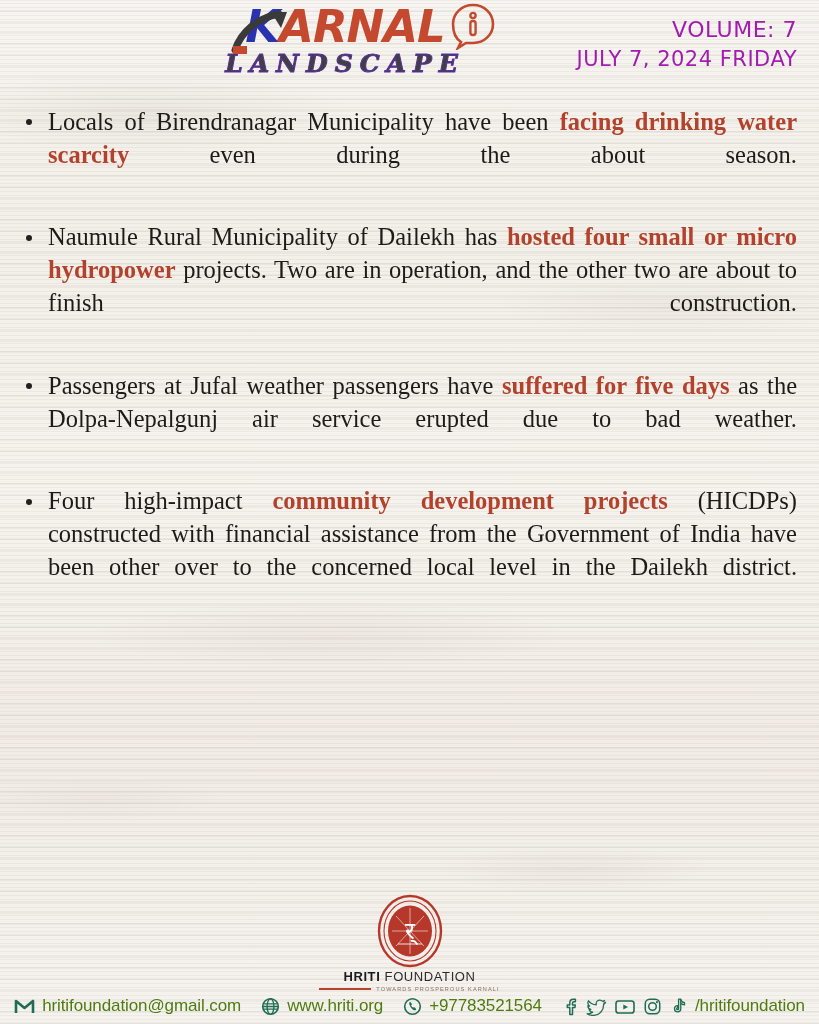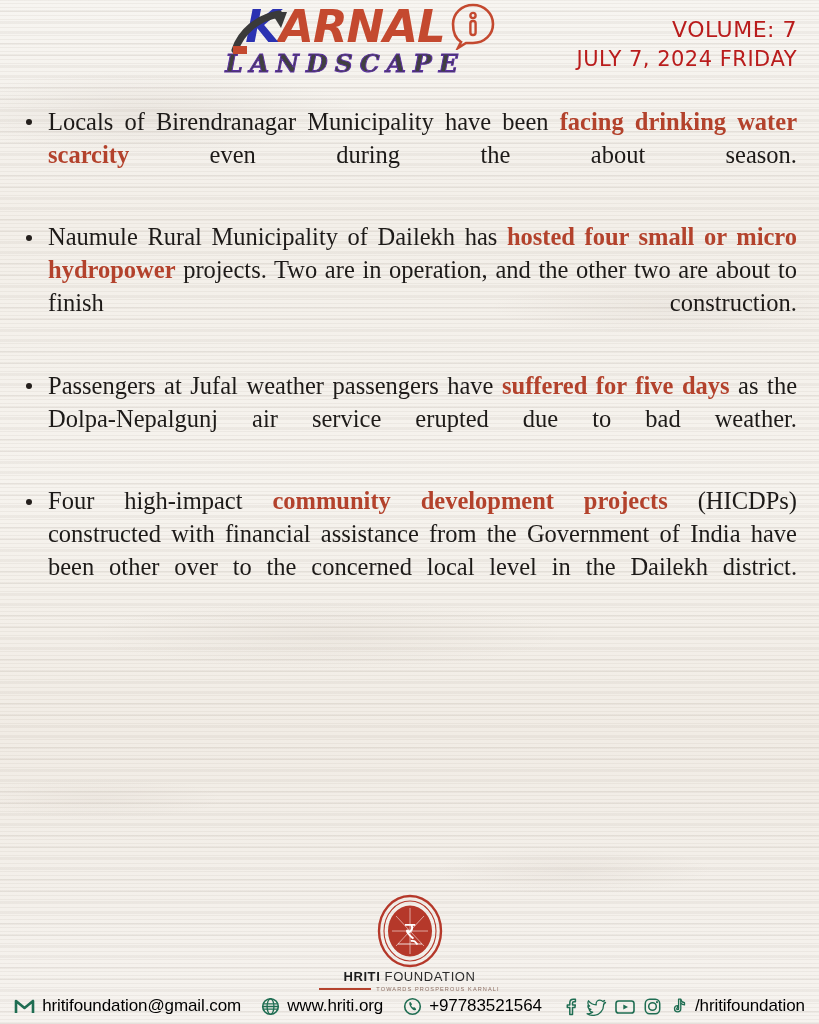--- a/index.html
+++ b/index.html
@@ -64,21 +64,21 @@
     font-weight:bold; font-style:italic;
     font-size:25px; letter-spacing:7px;
     color:#404040;
     -webkit-text-stroke:1px #5a2fa0;
     margin-top:2px; line-height:1;
   }
   .vol-block{
     position:absolute; right:22px; top:14px;
     text-align:right;
     font-family:"DejaVu Sans", sans-serif;
-    color:#b91c1c; font-size:22px; line-height:1.42;
+    color:#a21caf; font-size:22px; line-height:1.42;
     letter-spacing:.5px; font-weight:500;
   }
   .vol-block .l2{ font-size:21px; }
 
   
   .bullets{ padding:0 22px 0 18px; margin-top:6px; }
   .bullet{
     position:relative;
     padding-left:30px;
     margin-bottom:17px;
@@ -120,21 +120,21 @@
     font-family:"Liberation Sans", sans-serif;
     font-size:5.6px; letter-spacing:1.1px; color:#8d6f63;
   }
   .contact{
     position:absolute; left:0; right:0; bottom:8px;
     display:flex; align-items:center; justify-content:center;
     gap:7px;
     font-family:"Liberation Sans", sans-serif;
     font-size:17px; color:#b5493a;
   }
-  .contact .txt{ color:#000000; letter-spacing:-.1px; }
+  .contact .txt{ color:#4d7c0f; letter-spacing:-.1px; }
   .contact .ico{ display:inline-flex; align-items:center; }
   .gap{ width:6px; }
 </style>
 </head>
 <body>
 
 <div id="paper"></div>
 
 <div id="sheet">
 

